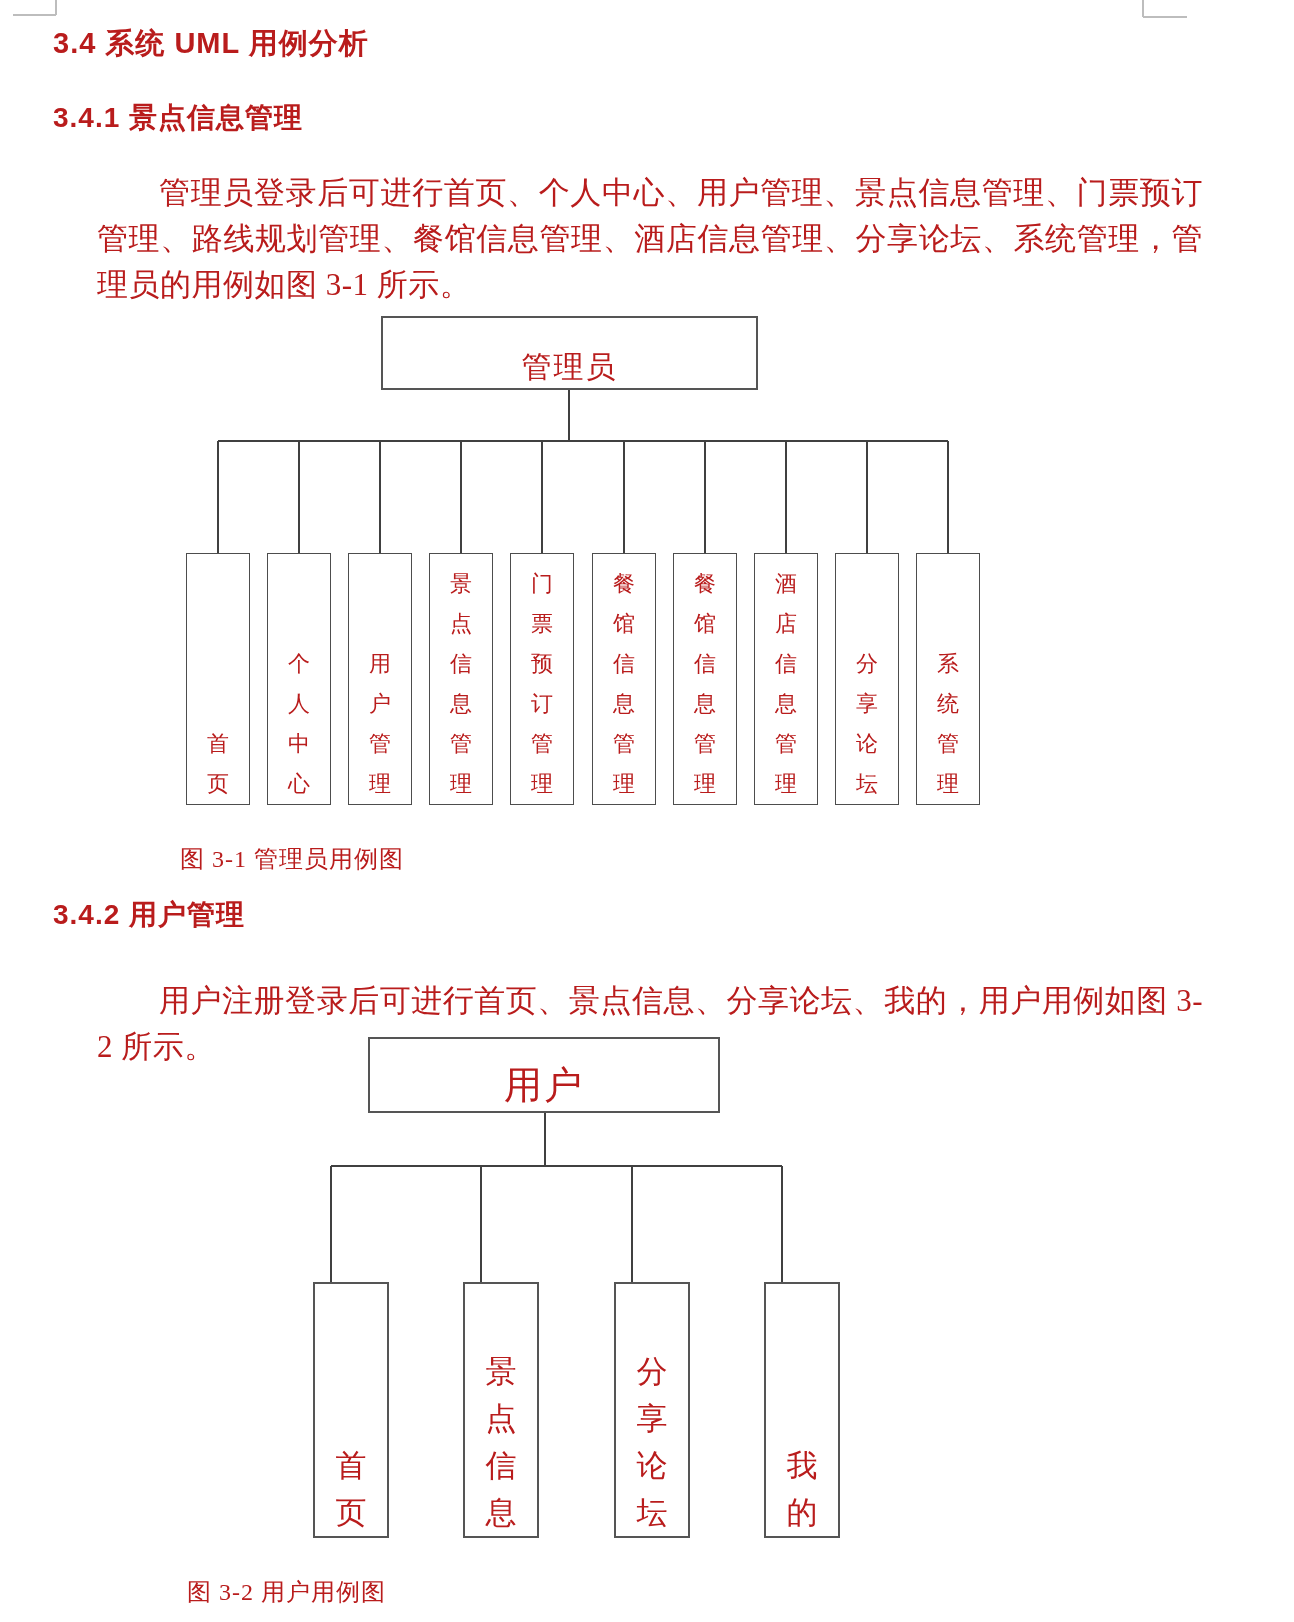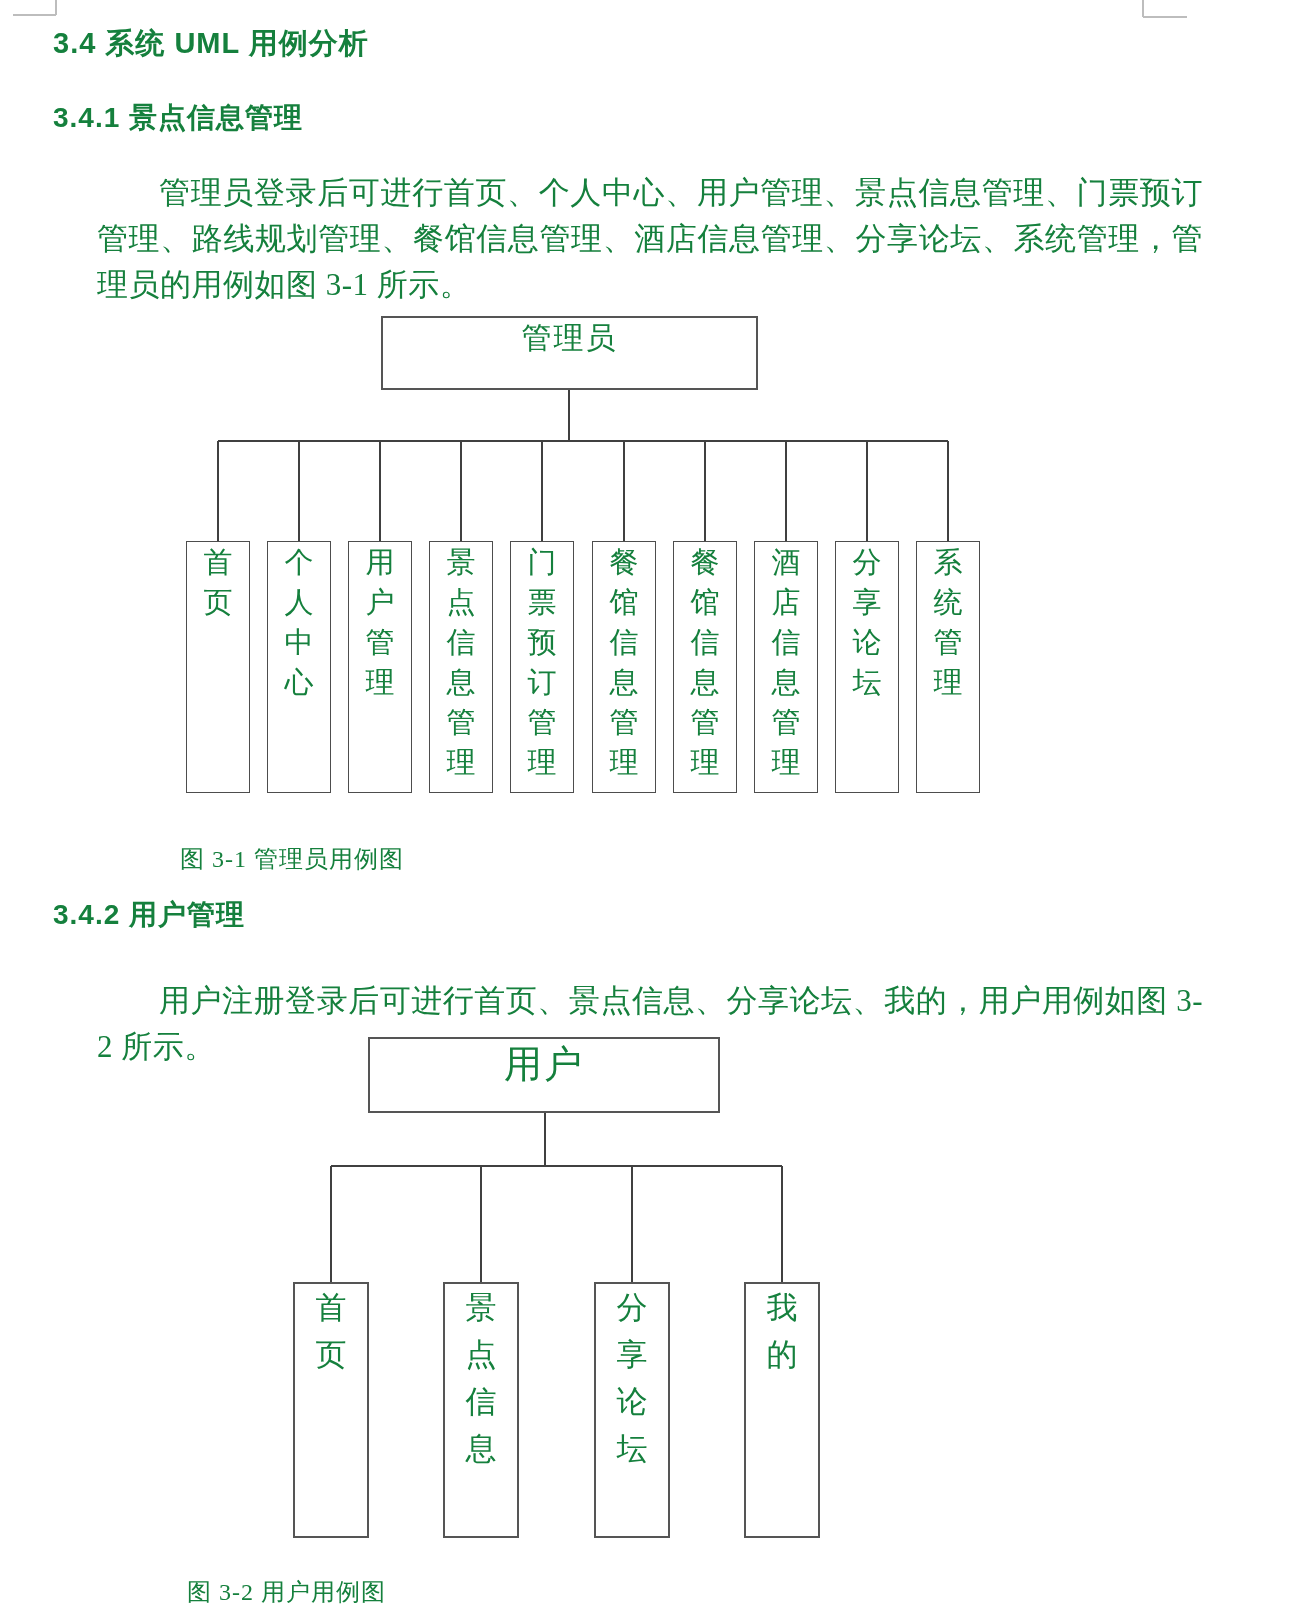--- a/index.html
+++ b/index.html
@@ -2,21 +2,21 @@
 <html><head>
 <meta charset="utf-8">
 <style>
   html,body{margin:0;padding:0;background:#ffffff;}
   .page{
     position:relative;
     width:1294px;
     height:1622px;
     background:#ffffff;
     font-family:"Liberation Serif", serif;
-    color:#15803d;
+    color:#b91c1c;
     overflow:hidden;
   }
   .h1{
     position:absolute; left:53px; top:24px;
     font-family:"Liberation Sans", sans-serif;
     font-size:29px; font-weight:bold; letter-spacing:1px;
     white-space:nowrap;
   }
   .h2{
     position:absolute; left:53px;
@@ -39,43 +39,44 @@
     position:absolute;
     font-size:24px; letter-spacing:1px;
     white-space:nowrap;
   }
   .caption.fig1{left:180px; width:840px; top:843px;}
   .caption.fig2{left:187px; width:840px; top:1576px;}
 
   .node{
     position:absolute;
     background:#ffffff;
-    display:flex; align-items:flex-start; justify-content:center;
+    display:flex; align-items:flex-end; justify-content:center;
     box-sizing:border-box;
     font-family:"Liberation Sans", sans-serif;
   }
   .root1{
     left:381px; top:316px; width:377px; height:74px;
     border:2px solid #555555;
     font-size:30px; letter-spacing:2px;
   }
   .root2{
     left:368px; top:1037px; width:352px; height:76px;
     border:2px solid #555555;
     font-size:38px; letter-spacing:2px;
   }
   .child1{
-    top:541px; width:64px; height:252px;
+    top:553px; width:64px; height:252px;
     border:1.5px solid #4d4d4d;
-    font-size:29px;
+    font-size:22px;
   }
   .child2{
     top:1282px; width:76px; height:256px;
     border:2px solid #555555;
     font-size:31px;
+    margin-left:20px;
   }
   .vtext{ display:block; width:1.08em; text-align:center; word-break:break-all; }
   .child1 .vtext{ line-height:40px; }
   .child2 .vtext{ line-height:47px; }
 
   svg.overlay{
     position:absolute; left:0; top:0;
     pointer-events:none;
   }
 </style>

